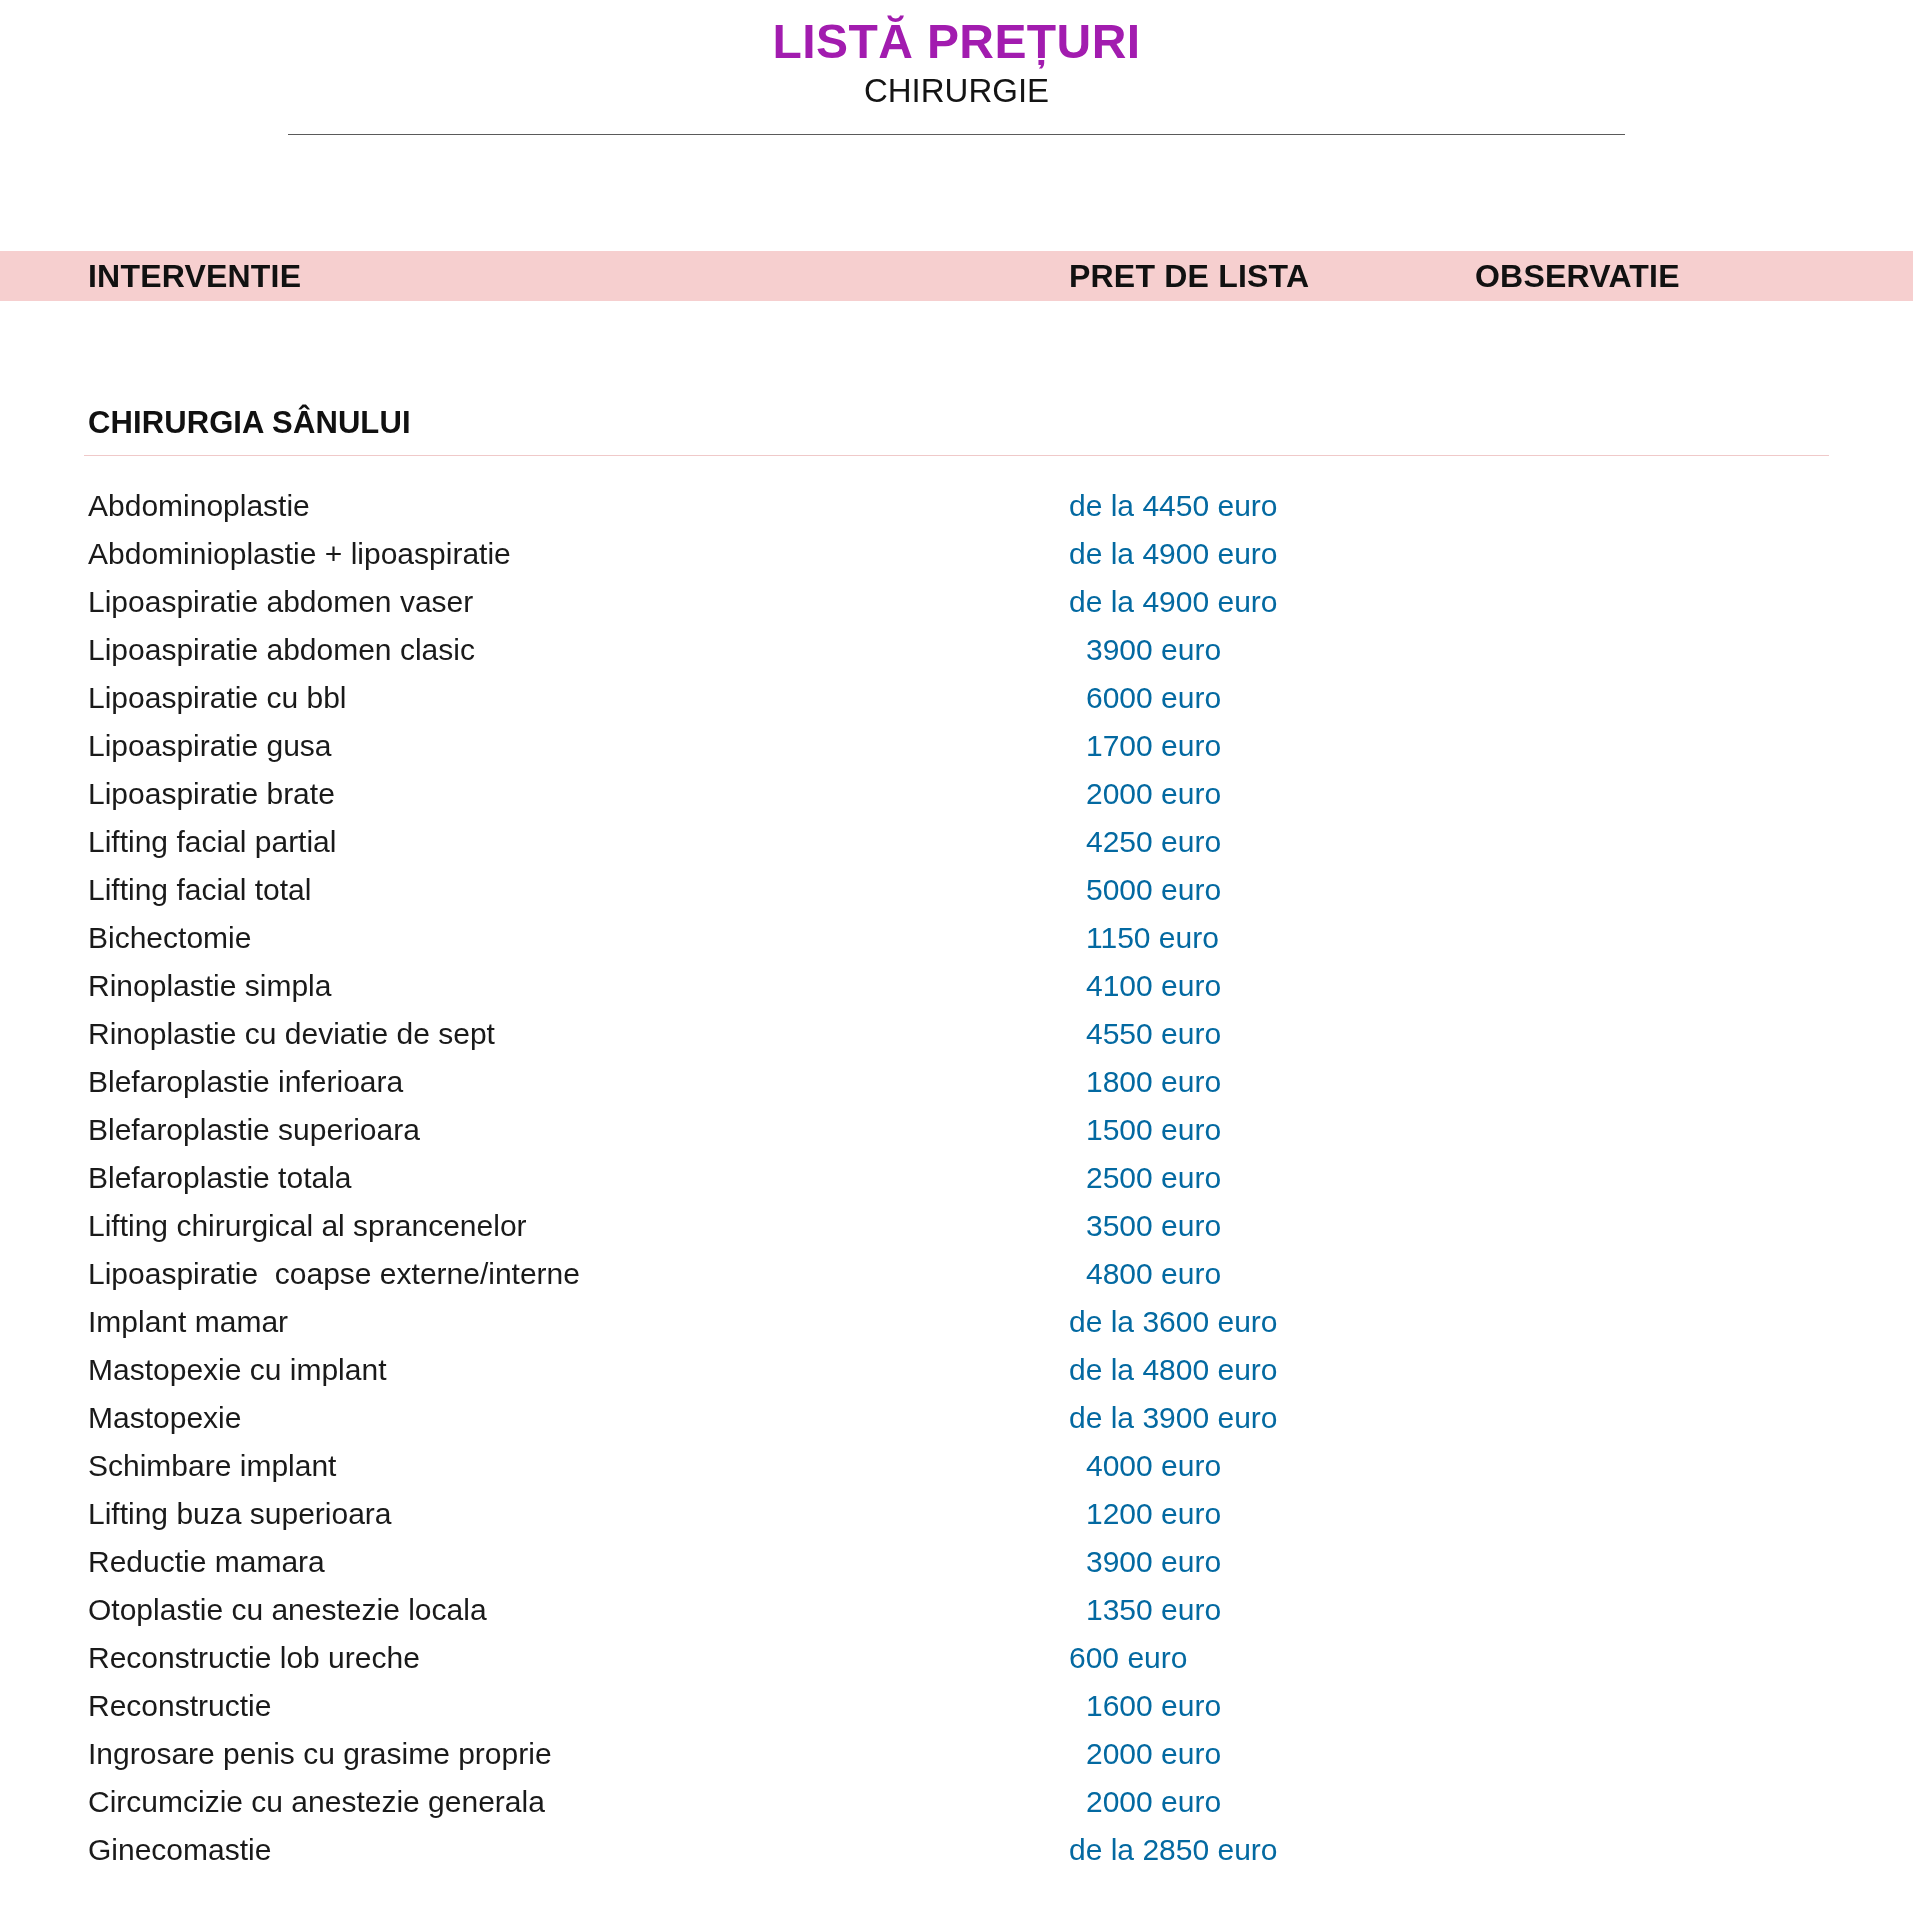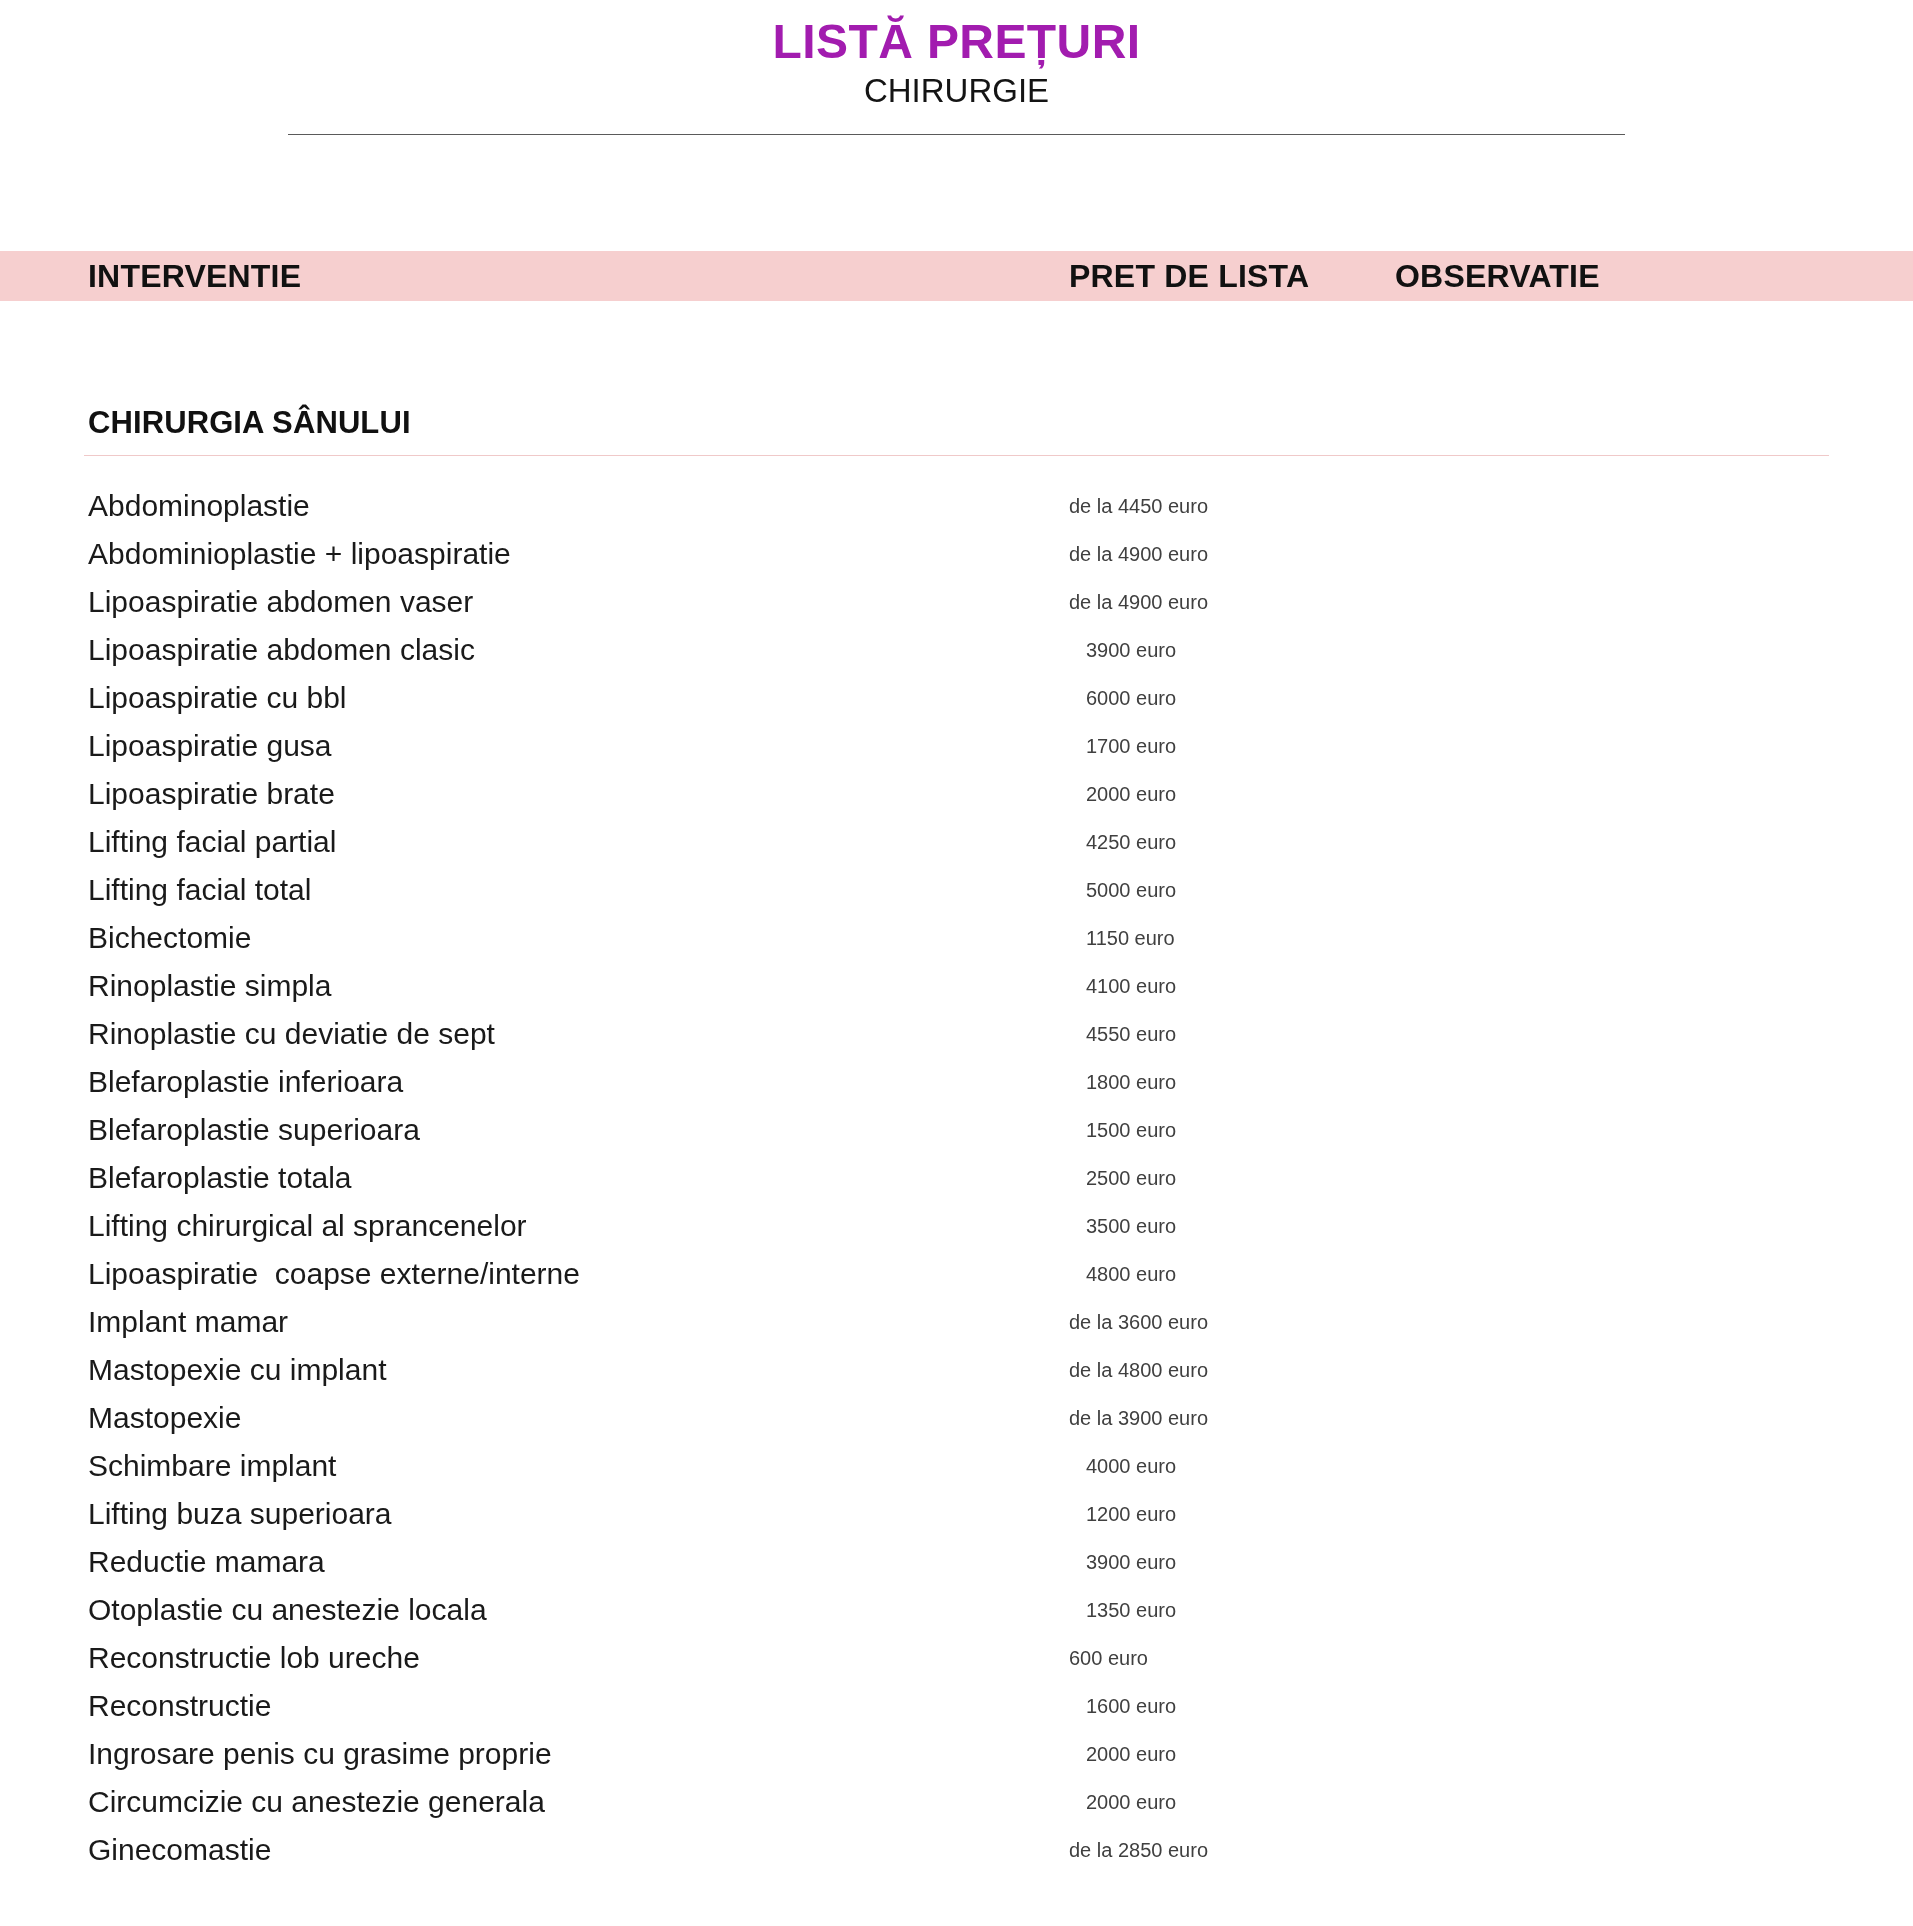--- a/index.html
+++ b/index.html
@@ -60,21 +60,21 @@
     align-items: center;
   }
   .col-header .ch-cell {
     font-size: 32px;
     font-weight: 700;
     color: #111111;
     letter-spacing: 0.2px;
   }
   .ch-interventie { position: absolute; left: 88px; }
   .ch-pret        { position: absolute; left: 1069px; }
-  .ch-obs         { position: absolute; left: 1395px; }
+  .ch-obs         { position: absolute; left: 1475px; }
 
   
   .section {
     margin-top: 104px;
   }
   .section-title {
     font-size: 31px;
     font-weight: 700;
     color: #111111;
     padding-left: 88px;
@@ -99,22 +99,22 @@
   .row .name {
     position: absolute;
     left: 88px;
     font-size: 30px;
     color: #1a1a1a;
     white-space: pre;
   }
   .row .price {
     position: absolute;
     left: 1069px;
-    font-size: 20px;
-    color: #404040;
+    font-size: 30px;
+    color: #0369a1;
     white-space: pre;
   }
   .row .price.indent {
     left: 1086px;
   }
   .row .obs {
     position: absolute;
     left: 1475px;
     font-size: 30px;
     color: #1a1a1a;

